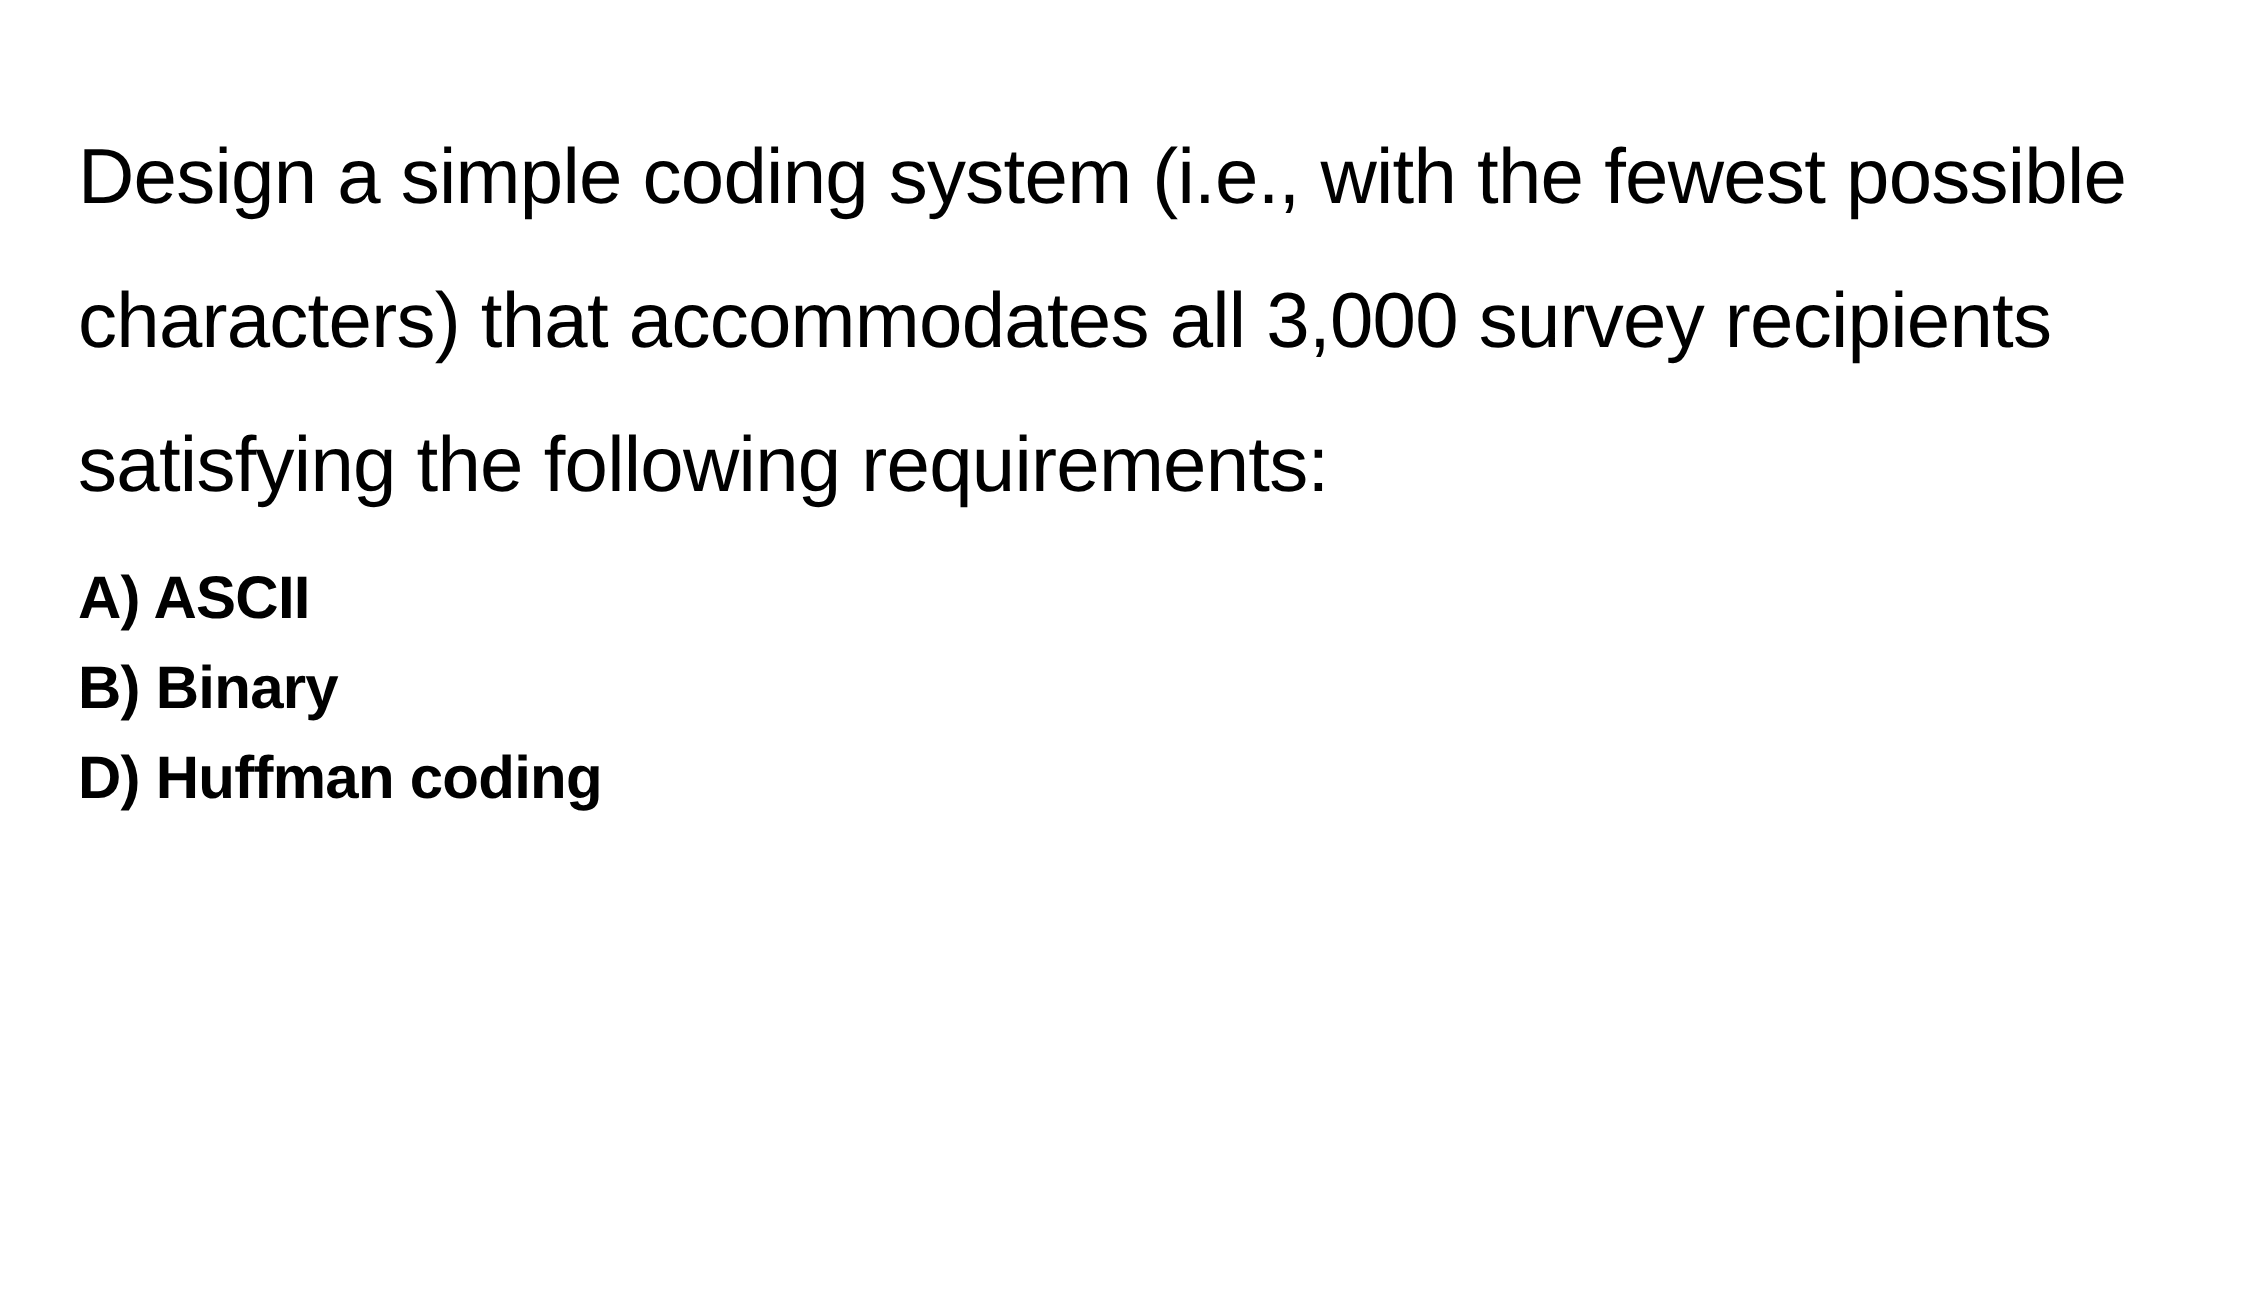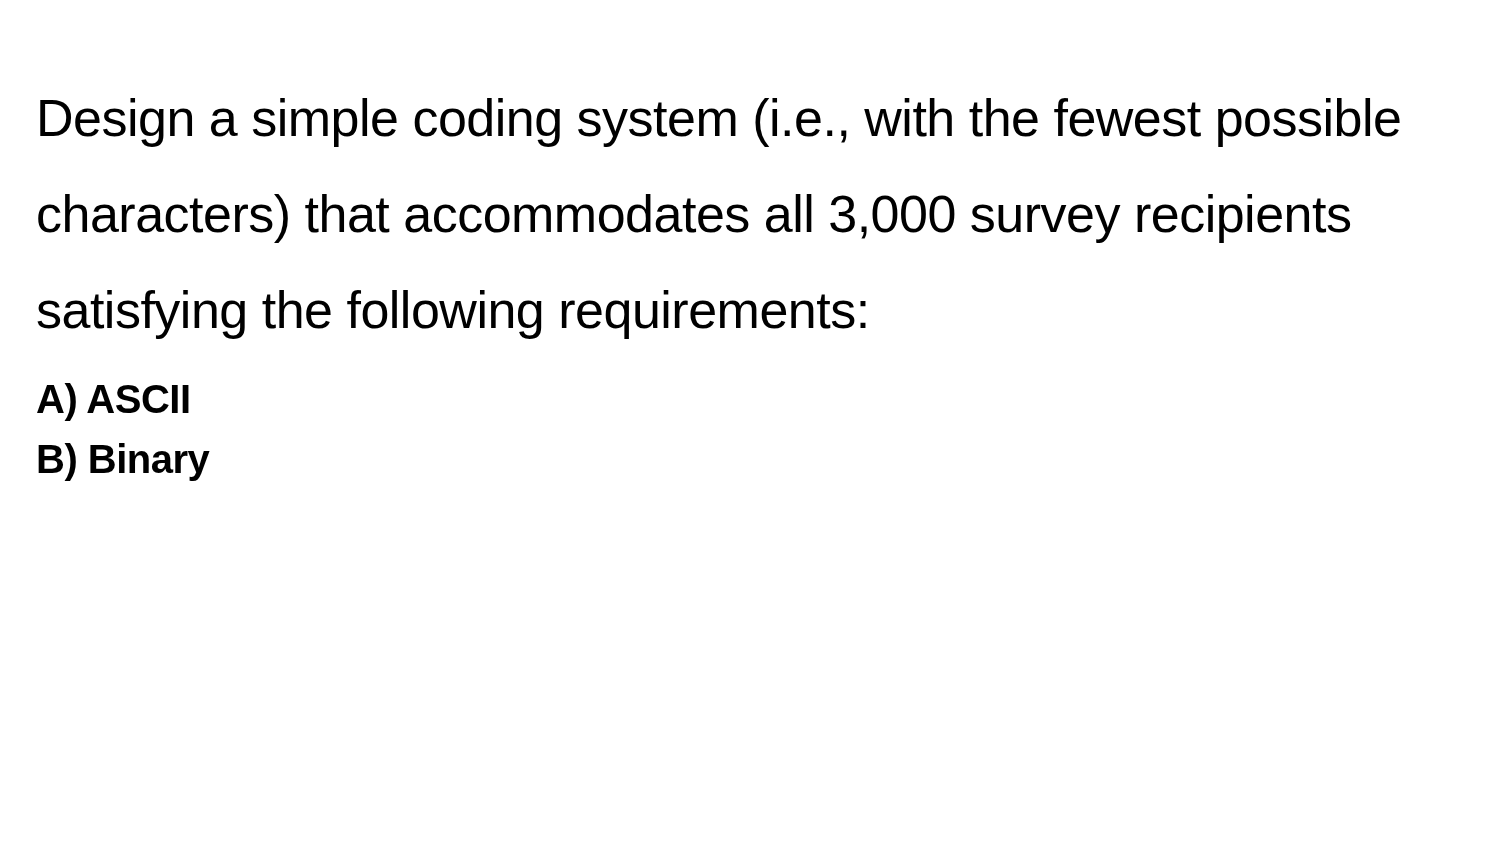--- a/index.html
+++ b/index.html
@@ -6,21 +6,21 @@
     margin: 0;
     padding: 0;
     width: 1500px;
     height: 864px;
     background: #ffffff;
     font-family: -apple-system, BlinkMacSystemFont, "Segoe UI", Helvetica, Arial, sans-serif;
     color: #000000;
     overflow: hidden;
   }
   .page {
-    padding: 70px 40px 40px 36px;
+    padding: 70px 40px 40px 52px;
     box-sizing: border-box;
     width: 100%;
     height: 100%;
   }
   .question {
     font-size: 52px;
     line-height: 1.85;
     font-weight: 400;
     letter-spacing: -0.5px;
     margin-bottom: 10px;
@@ -32,13 +32,14 @@
     letter-spacing: -0.5px;
   }
 </style>
 </head>
 <body>
 
 <div class="page">
   <div class="question">Design a simple coding system (i.e., with the fewest possible characters) that accommodates all 3,000 survey recipients satisfying the following requirements:</div>
   <div class="option">A) ASCII</div>
   <div class="option">B) Binary</div>
+  <div class="option">D) Huffman coding</div>
 </div>
 
 </body></html>

